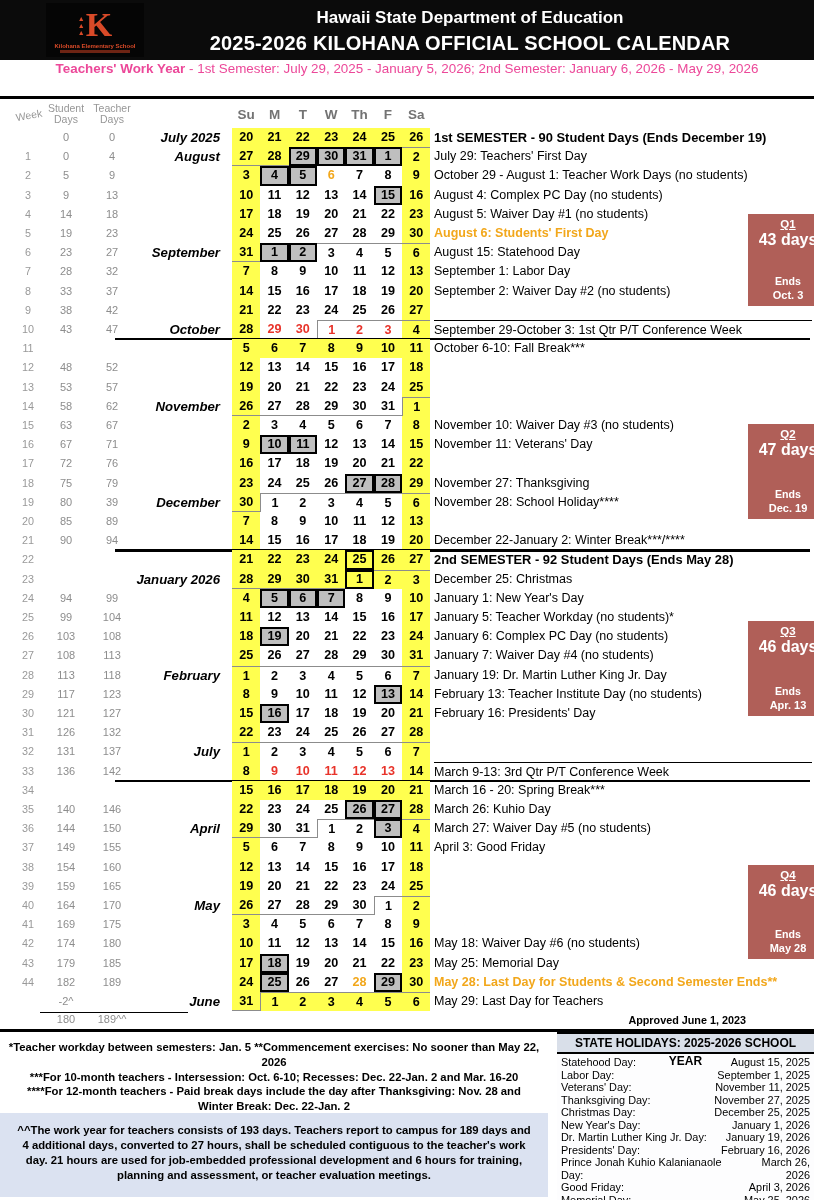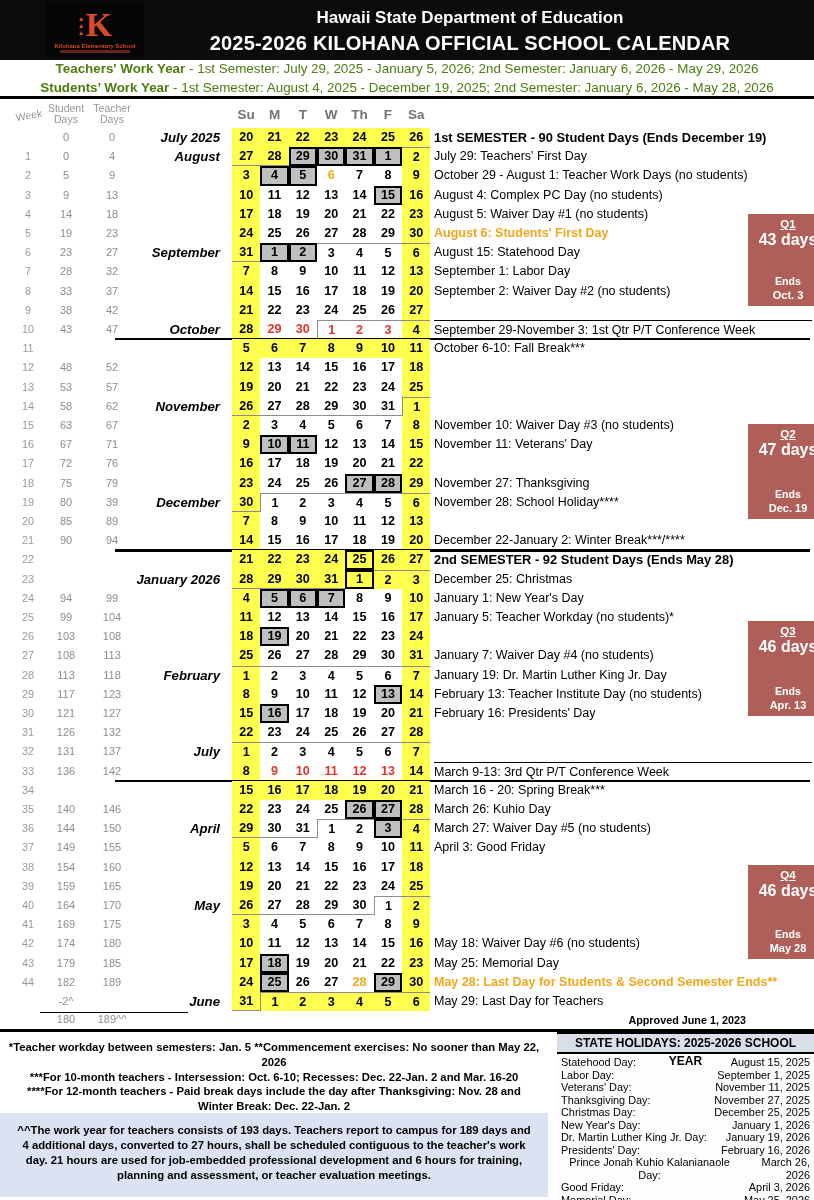--- a/index.html
+++ b/index.html
@@ -11,21 +11,21 @@
   #logo{position:absolute;left:46px;top:3px;width:98px;height:54px;background:#050505;
         display:flex;flex-direction:column;align-items:center;justify-content:center;}
   #logo .k-row{display:flex;align-items:center;height:36px;}
   #logo .tri-col{display:flex;flex-direction:column;line-height:7px;font-size:7px;color:#d94a28;margin-right:1px;}
   #logo .k-glyph{font-family:"Liberation Serif",serif;font-weight:bold;font-size:34px;color:#d94a28;line-height:34px;}
   #logo .logo-school{font-size:6px;font-weight:bold;color:#d94a28;white-space:nowrap;}
   #logo .logo-motto{width:70px;height:3px;background:#6e2414;margin-top:1px;}
   #titles{position:absolute;left:150px;top:0;width:640px;height:60px;color:#fff;text-align:center;}
   #title1{margin-top:8px;font-size:17px;font-weight:bold;}
   #title2{margin-top:4px;font-size:20px;font-weight:bold;letter-spacing:.2px;}
-  #workyear{position:absolute;left:0;top:60px;width:814px;text-align:center;font-size:13.4px;color:#4d7c0f;}
+  #workyear{position:absolute;left:0;top:60px;width:814px;text-align:center;font-size:13.4px;color:#ec4899;}
   #workyear .wy-line{line-height:18.5px;}
   #workyear b{font-weight:bold;}
   #hdr-rule{position:absolute;left:0;top:96px;width:814px;height:3px;background:#000;}
 
   
   .colhdr{position:absolute;color:#979797;font-size:10.5px;text-align:center;line-height:10.5px;}
   #hdr-week{left:12px;top:110px;width:34px;transform:rotate(-10deg);}
   #hdr-sd{left:46px;top:103px;width:40px;}
   #hdr-td{left:92px;top:103px;width:40px;}
   .dayhdr{position:absolute;top:104px;height:22px;line-height:22px;text-align:center;
@@ -75,42 +75,41 @@
   #footnotes{position:absolute;left:0;top:1040px;width:548px;text-align:center;
              font-size:11.3px;font-weight:bold;line-height:14.8px;color:#000;}
   #notes-box{position:absolute;left:0;top:1113px;width:548px;height:84px;background:var(--notesbg);
              box-sizing:border-box;padding:10px 16px 0 16px;text-align:center;
              font-size:11.3px;font-weight:bold;line-height:15px;color:#000;}
   #holidays{position:absolute;left:557px;top:1031px;width:257px;}
   #holidays-title{background:var(--holhdr);border-top:3px solid #000;border-bottom:2px solid #000;
                   font-weight:bold;font-size:12px;text-align:center;line-height:18px;height:18px;}
   #holiday-rows{border-bottom:2.5px solid #000;padding:2px 4px 3px 4px;background:#fdfdfe;}
   .holiday-row{display:flex;justify-content:space-between;font-size:10.9px;line-height:12.55px;}
-  .holiday-row .h-name{text-align:center;}
+  .holiday-row .h-name{text-align:left;}
   .holiday-row .h-date{text-align:right;}
 </style>
 </head>
 <body>
 
 <div id="header-bar"></div>
 <div id="logo">
   <div class="k-row">
     <span class="tri-col">▲<br>▲<br>▲</span>
     <span class="k-glyph">K</span>
   </div>
   <div class="logo-school">Kilohana Elementary School</div>
   <div class="logo-motto"></div>
 </div>
 <div id="titles">
   <div id="title1">Hawaii State Department of Education</div>
   <div id="title2">2025-2026 KILOHANA OFFICIAL SCHOOL CALENDAR</div>
 </div>
 <div id="workyear">
   <div class="wy-line"><b>Teachers' Work Year</b><span> - 1st Semester: July 29, 2025 - January 5, 2026; 2nd Semester: January 6, 2026 - May 29, 2026</span></div>
-  <div class="wy-line"><b>Students’ Work Year</b><span> - 1st Semester: August 4, 2025 - December 19, 2025; 2nd Semester: January 6, 2026 - May 28, 2026</span></div>
 </div>
 <div id="hdr-rule"></div>
 
 <div class="colhdr" id="hdr-week">Week</div>
 <div class="colhdr" id="hdr-sd">Student Days</div>
 <div class="colhdr" id="hdr-td">Teacher Days</div>
 <div id="day-headers">
     <div class="dayhdr" style="left: 232px; width: 28.35px;">Su</div>
     <div class="dayhdr" style="left: 260.35px; width: 28.35px;">M</div>
     <div class="dayhdr" style="left: 288.7px; width: 28.35px;">T</div>
@@ -258,21 +257,21 @@
       <div class="sd">43</div>
       <div class="tdd">47</div>
       <div class="month">October</div>
       <div class="day c-y" style="left: 232px; width: 28.35px; border-bottom: 1px solid rgb(140, 140, 140);">28</div>
       <div class="day c-r" style="left: 260.35px; width: 28.35px; border-bottom: 1px solid rgb(140, 140, 140);">29</div>
       <div class="day c-r" style="left: 288.7px; width: 28.35px; border-bottom: 1px solid rgb(140, 140, 140);">30</div>
       <div class="day c-r" style="left: 317.05px; width: 28.35px; border-top: 1px solid rgb(140, 140, 140); border-left: 1px solid rgb(140, 140, 140);">1</div>
       <div class="day c-r" style="left: 345.4px; width: 28.35px; border-top: 1px solid rgb(140, 140, 140);">2</div>
       <div class="day c-r" style="left: 373.75px; width: 28.35px; border-top: 1px solid rgb(140, 140, 140);">3</div>
       <div class="day c-y" style="left: 402.1px; width: 28.35px; border-top: 1px solid rgb(140, 140, 140);">4</div>
-      <div class="note note-topline">September 29-November 3: 1st Qtr P/T Conference Week</div>
+      <div class="note note-topline">September 29-October 3: 1st Qtr P/T Conference Week</div>
     </div>
     <div class="sep" style="top: 337.9px;"></div>
     <div class="cal-row" style="top: 339.2px;">
       <div class="wk">11</div>
       <div class="sd"></div>
       <div class="tdd"></div>
       <div class="day c-y" style="left: 232px; width: 28.35px;">5</div>
       <div class="day c-y" style="left: 260.35px; width: 28.35px;">6</div>
       <div class="day c-y" style="left: 288.7px; width: 28.35px;">7</div>
       <div class="day c-y" style="left: 317.05px; width: 28.35px;">8</div>
@@ -466,20 +465,21 @@
       <div class="wk">26</div>
       <div class="sd">103</div>
       <div class="tdd">108</div>
       <div class="day c-y" style="left: 232px; width: 28.35px;">18</div>
       <div class="day c-g" style="left: 260.35px; width: 28.35px;">19</div>
       <div class="day c-w" style="left: 288.7px; width: 28.35px;">20</div>
       <div class="day c-w" style="left: 317.05px; width: 28.35px;">21</div>
       <div class="day c-w" style="left: 345.4px; width: 28.35px;">22</div>
       <div class="day c-w" style="left: 373.75px; width: 28.35px;">23</div>
       <div class="day c-y" style="left: 402.1px; width: 28.35px;">24</div>
+      <div class="note">January 6: Complex PC Day (no students)</div>
     </div>
     <div class="cal-row" style="top: 646.4px;">
       <div class="wk">27</div>
       <div class="sd">108</div>
       <div class="tdd">113</div>
       <div class="day c-y" style="left: 232px; width: 28.35px;">25</div>
       <div class="day c-w" style="left: 260.35px; width: 28.35px;">26</div>
       <div class="day c-w" style="left: 288.7px; width: 28.35px;">27</div>
       <div class="day c-w" style="left: 317.05px; width: 28.35px;">28</div>
       <div class="day c-w" style="left: 345.4px; width: 28.35px;">29</div>

